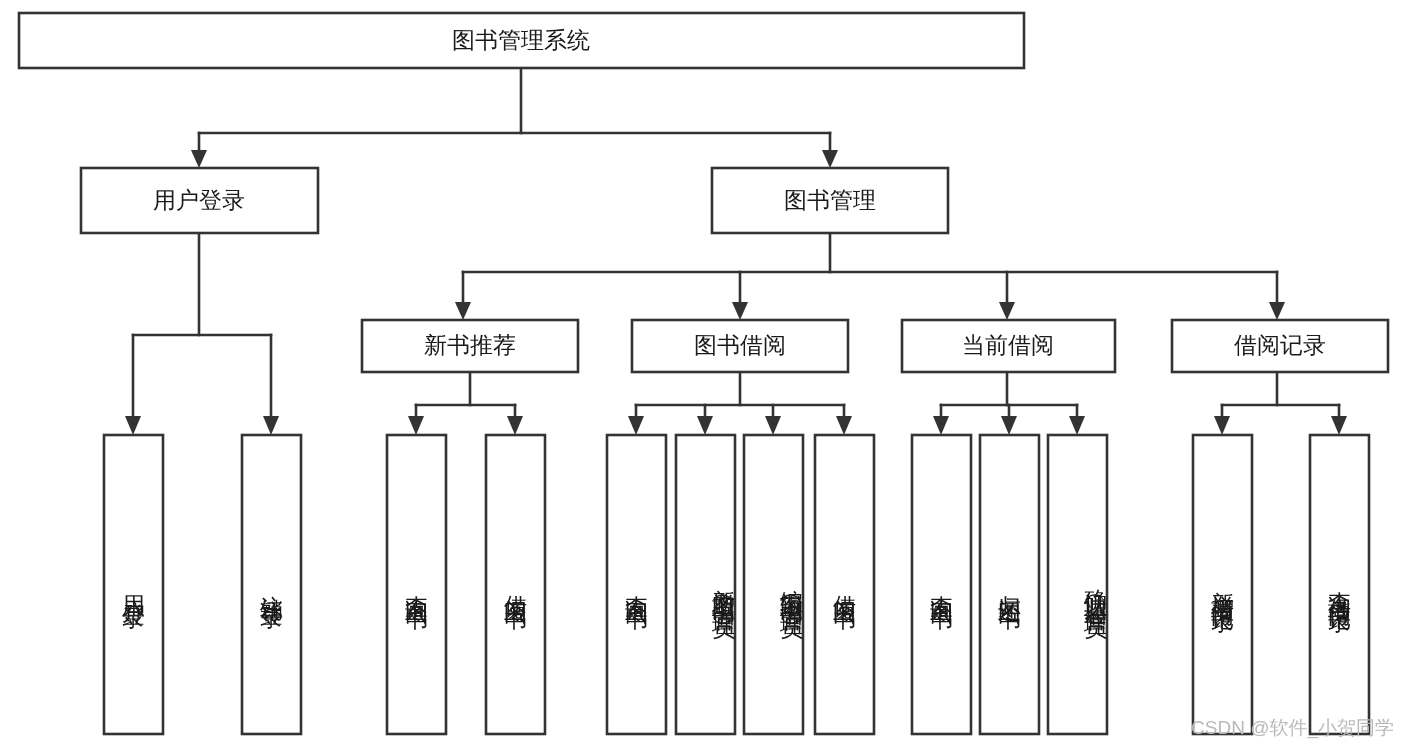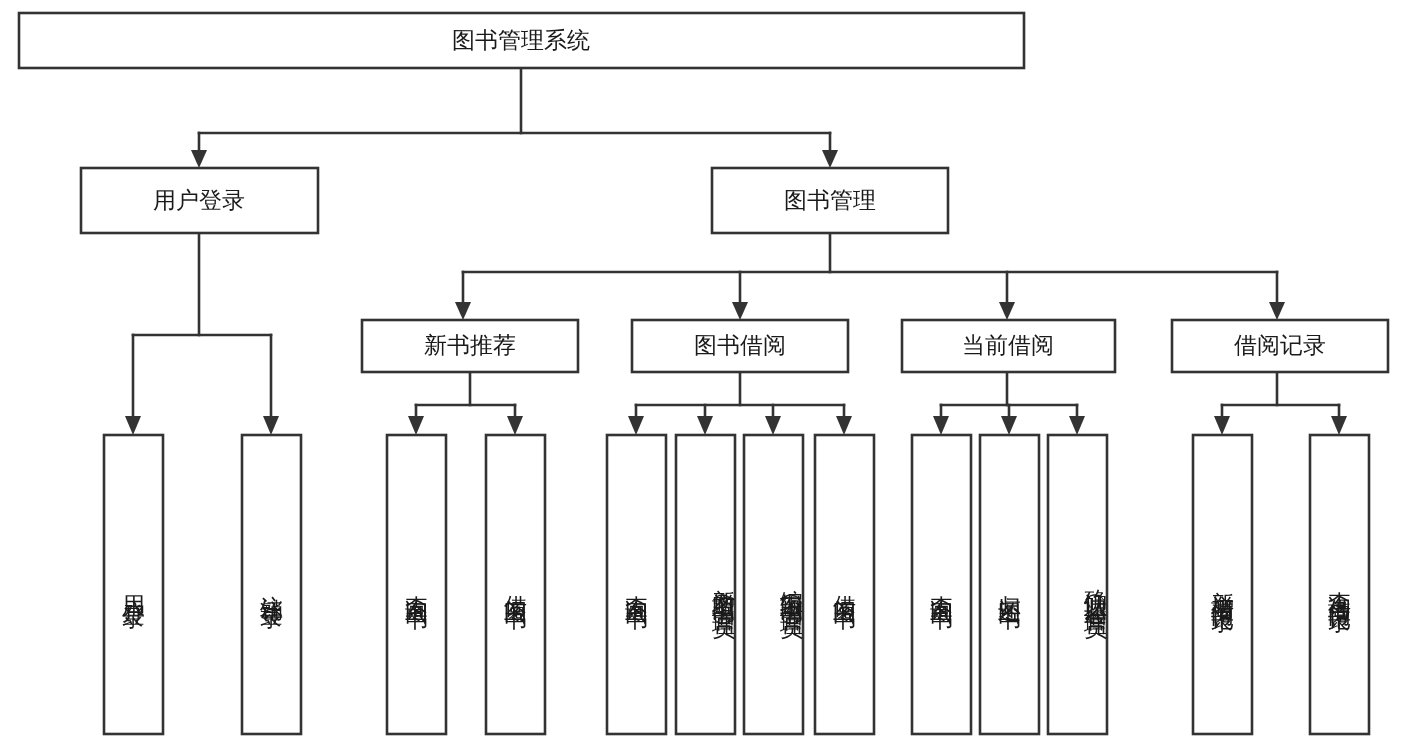--- a/index.html
+++ b/index.html
@@ -216,14 +216,15 @@
   <div class="vlabel" style="left:744px; top:435px; width:59px; height:299px; align-items:flex-start; padding-top:8px; box-sizing:border-box;">编辑图书（管理员）</div>
   <div class="vlabel" style="left:815px; top:435px; width:59px; height:299px;">借阅图书</div>
 
   <div class="vlabel" style="left:912px; top:435px; width:59px; height:299px;">查询图书</div>
   <div class="vlabel" style="left:980px; top:435px; width:59px; height:299px;">归还图书</div>
   <div class="vlabel" style="left:1048px; top:435px; width:59px; height:299px; align-items:flex-start; padding-top:8px; box-sizing:border-box;">确认归还（管理员）</div>
 
   <div class="vlabel" style="left:1193px; top:435px; width:59px; height:299px;">新增借阅记录</div>
   <div class="vlabel" style="left:1310px; top:435px; width:59px; height:299px;">查询借阅记录</div>
 
+  <div class="watermark">CSDN @软件_小贺同学</div>
 
 </div>
 
 </body></html>

